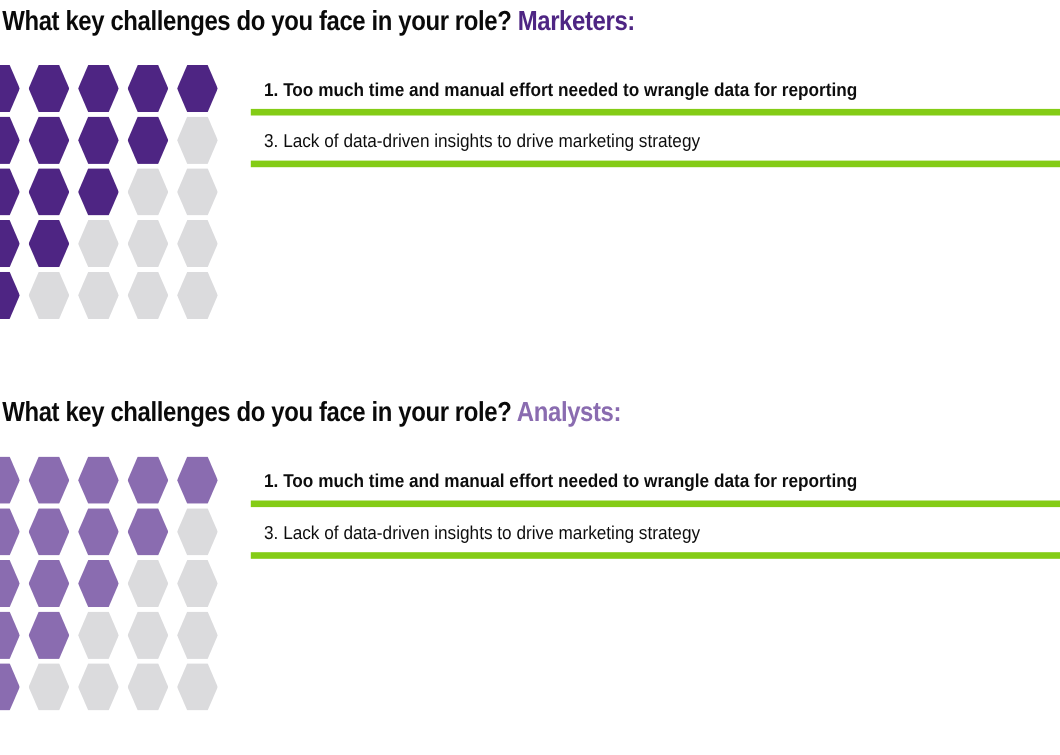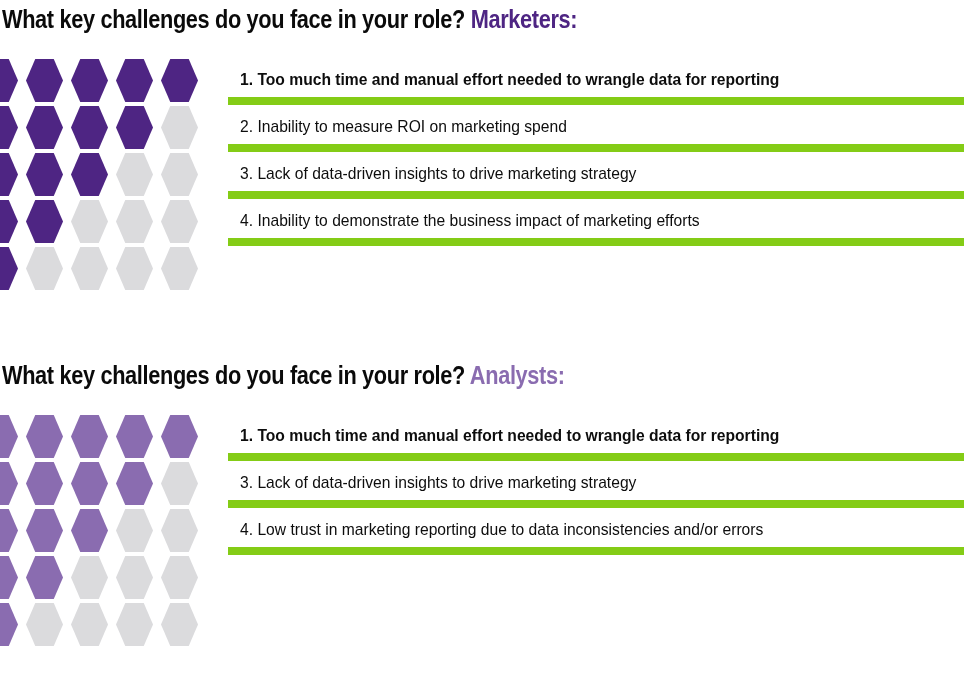--- a/index.html
+++ b/index.html
@@ -54,21 +54,21 @@
 
   
   .challenge-list {
     position:absolute;
     left:228px; top:58px;
     width:736px;
   }
   .challenge-row {
     position:relative;
     height:47px;
-    border-bottom:8px solid #84cc16;
+    border-bottom:6px solid #84cc16;
   }
   .challenge-text {
     position:absolute;
     left:12px;
     bottom:7px;
     font-size:17px;
     color:#0d0d0d;
     white-space:nowrap;
     transform:scaleX(0.92);
     transform-origin:left bottom;
@@ -123,27 +123,21 @@
         <span class="hex c3 off"></span>
         <span class="hex c4 off"></span>
       </div>
     </div>
 
     <div class="challenge-list">
       <div class="challenge-row top-rank">
         <span class="challenge-text">1. Too much time and manual effort needed to wrangle data for reporting</span>
       </div>
       <div class="challenge-row">
-        <span class="challenge-text">2. Inability to measure ROI on marketing spend</span>
-      </div>
-      <div class="challenge-row">
         <span class="challenge-text">3. Lack of data-driven insights to drive marketing strategy</span>
-      </div>
-      <div class="challenge-row">
-        <span class="challenge-text">4. Inability to demonstrate the business impact of marketing efforts</span>
       </div>
     </div>
   </div>
 
   <div class="section" id="section-analysts">
     <div class="section-title">
       <span>What key challenges do you face in your role?</span>
       <span class="accent-analysts">Analysts:</span>
     </div>
 
@@ -185,19 +179,16 @@
       </div>
     </div>
 
     <div class="challenge-list">
       <div class="challenge-row top-rank">
         <span class="challenge-text">1. Too much time and manual effort needed to wrangle data for reporting</span>
       </div>
       <div class="challenge-row">
         <span class="challenge-text">3. Lack of data-driven insights to drive marketing strategy</span>
       </div>
-      <div class="challenge-row">
-        <span class="challenge-text">4. Low trust in marketing reporting due to data inconsistencies and/or errors</span>
-      </div>
     </div>
   </div>
 
 </div>
 
 </body></html>

